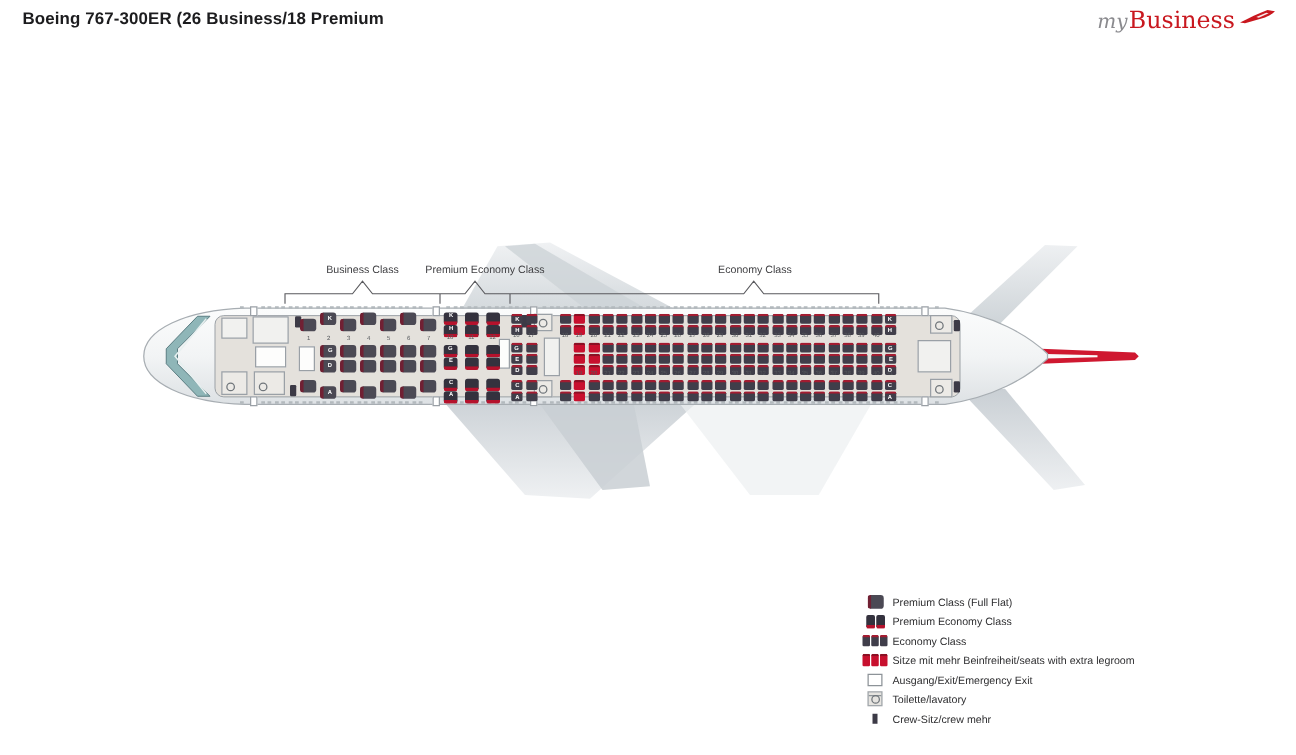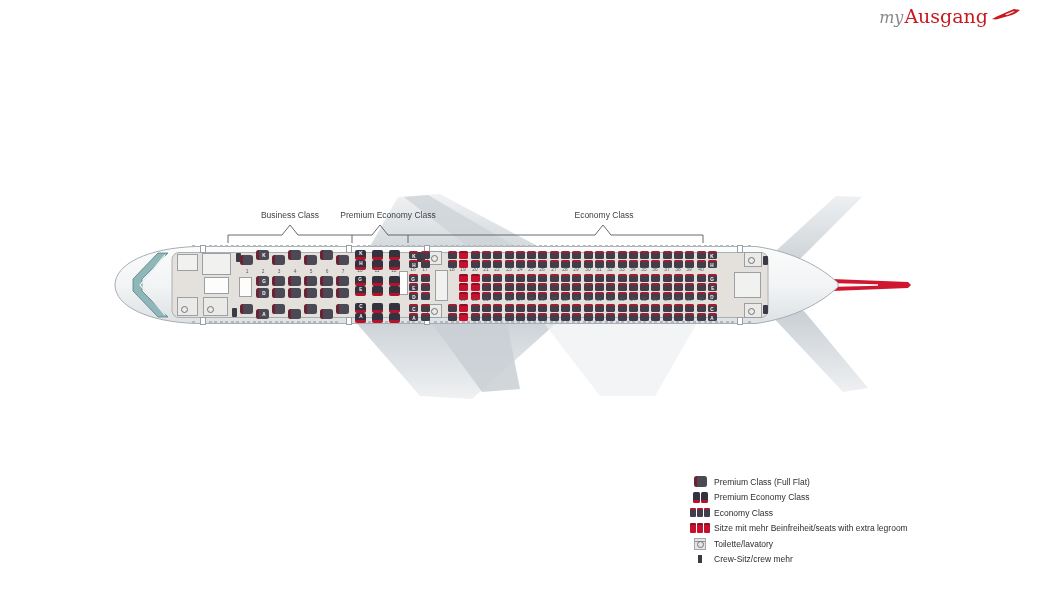--- a/index.html
+++ b/index.html
@@ -44,24 +44,25 @@
   .lg-lav{width:12px;height:12px;background:#e6e4e0;border:1px solid #a2a8ad;box-sizing:border-box;position:relative;}
   .lg-lav b{position:absolute;left:0;right:0;top:2px;height:1px;background:#8d9398;}
   .lg-lav u{position:absolute;left:2px;bottom:1px;width:5px;height:5px;border:1px solid #6f757a;border-radius:50%;}
   .lg-crew{width:4px;height:8px;background:#3c3a46;}
 </style>
 </head>
 <body>
 
 <div id="stage">
 
+  <div class="abs" id="page-title">Boeing 767-300ER (26 Business/18 Premium</div>
 
   <div class="abs" id="logo">
     <span class="my">my</span>
-    <span class="brand">Ausgang</span>
+    <span class="brand">Business</span>
     <svg width="30" height="13" viewBox="0 0 30 13">
       <path d="M1,11 C8,7.5 16,3.5 23,1 L29,2 C27,4 24.5,5.5 21,7 L5,11.5 Z" fill="#c9181f"></path>
       <path d="M14,6.5 L22,3.2 L24,3.6 L16,7.2 Z" fill="#fff" opacity="0.9"></path>
     </svg>
   </div>
 
   <svg class="abs" width="1037" height="604" style="left:0;top:0">
     <defs>
       <linearGradient id="wg" x1="0" y1="0" x2="0" y2="1">
         <stop offset="0" stop-color="#eef0f2"></stop>
@@ -688,20 +689,26 @@
       <div class="lg-row">
         <div class="lg-icon">
           <div class="lg-red-seat"></div>
           <div class="lg-red-seat"></div>
           <div class="lg-red-seat"></div>
         </div>
         <div class="lg-label">Sitze mit mehr Beinfreiheit/seats with extra legroom</div>
       </div>
       <div class="lg-row">
         <div class="lg-icon">
+          <div class="lg-exit"></div>
+        </div>
+        <div class="lg-label">Ausgang/Exit/Emergency Exit</div>
+      </div>
+      <div class="lg-row">
+        <div class="lg-icon">
           <div class="lg-lav">
             <b></b>
             <u></u>
           </div>
         </div>
         <div class="lg-label">Toilette/lavatory</div>
       </div>
       <div class="lg-row">
         <div class="lg-icon">
           <div class="lg-crew"></div>

